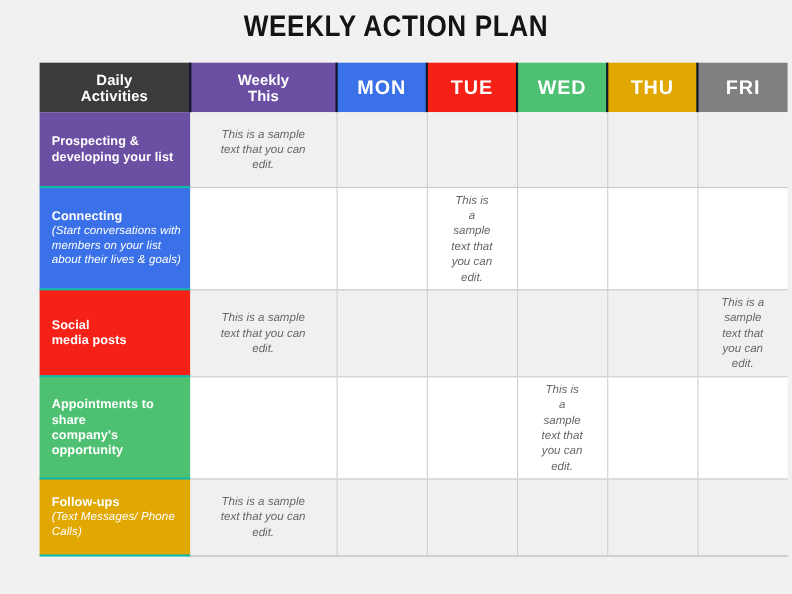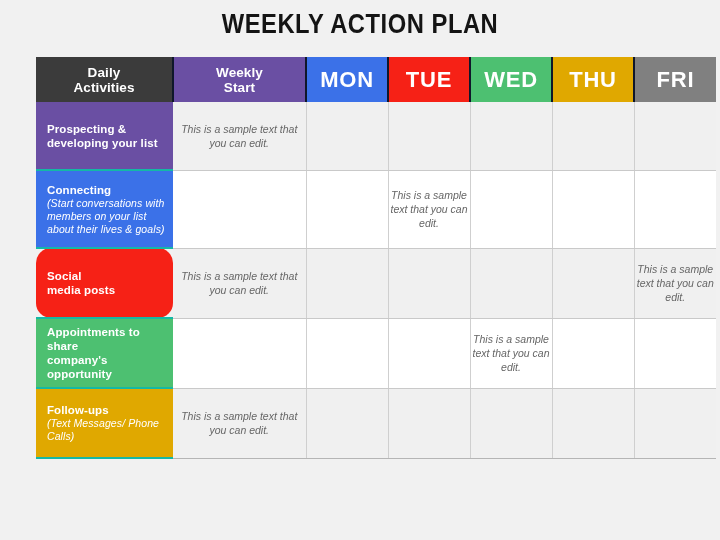--- a/index.html
+++ b/index.html
@@ -63,21 +63,21 @@
     font-weight: bold;
     border: 0;
     box-sizing: border-box;
   }
   th .hdr-two {
     font-size: 13.5px;
     line-height: 15px;
     letter-spacing: 0.1px;
   }
   th .hdr-one {
-    font-size: 22px;
+    font-size: 18px;
     letter-spacing: 0.8px;
   }
   th.h-activity { background: #3b3b3b; }
   th.h-goal     { background: #6a4fa3; }
   th.h-mon      { background: #3b71e8; }
   th.h-tue      { background: #f62116; }
   th.h-wed      { background: #4dc071; }
   th.h-thu      { background: #e0a800; }
   th.h-fri      { background: #808080; }
 
@@ -105,39 +105,39 @@
   }
   td.activity .a-sub {
     font-size: 10.5px;
     font-style: italic;
     line-height: 13px;
     letter-spacing: 0.1px;
   }
 
   td.cell {
     text-align: center;
-    padding: 4px 1px;
+    padding: 4px 21px;
     font-size: 10.5px;
     font-style: italic;
     color: #666666;
     line-height: 14px;
     border-left: 1px solid #cfcfcf;
     margin-left: 43px;
   }
   td.cell.goal { border-left: 0; }
 
   tr.shade td.cell { background: #f0f0f0; }
   tr.plain td.cell { background: #ffffff; }
 
   tbody tr:last-child td.cell { border-bottom: 1px solid #b5b5b5; }
 
   
   .sw-purple { background: #6a4fa3; }
   .sw-blue   { background: #3b71e8; }
-  .sw-red    { background: #f62116; border-radius: 15px; }
+  .sw-red    { background: #f62116; }
   .sw-green  { background: #4dc071; }
   .sw-amber  { background: #e0a800; }
   .sw-gray   { background: #808080; }
 </style>
 </head>
 <body>
 
 <div id="page">
 
   <div id="title">WEEKLY ACTION PLAN</div>
@@ -157,21 +157,21 @@
       <tr>
         <th class="h-activity">
           <div class="hdr-two">
             <div>Daily</div>
             <div>Activities</div>
           </div>
         </th>
         <th class="h-goal">
           <div class="hdr-two">
             <div>Weekly</div>
-            <div>Start</div>
+            <div>This</div>
           </div>
         </th>
         <th class="h-mon">
           <div class="hdr-one">MON</div>
         </th>
         <th class="h-tue">
           <div class="hdr-one">TUE</div>
         </th>
         <th class="h-wed">
           <div class="hdr-one">WED</div>

